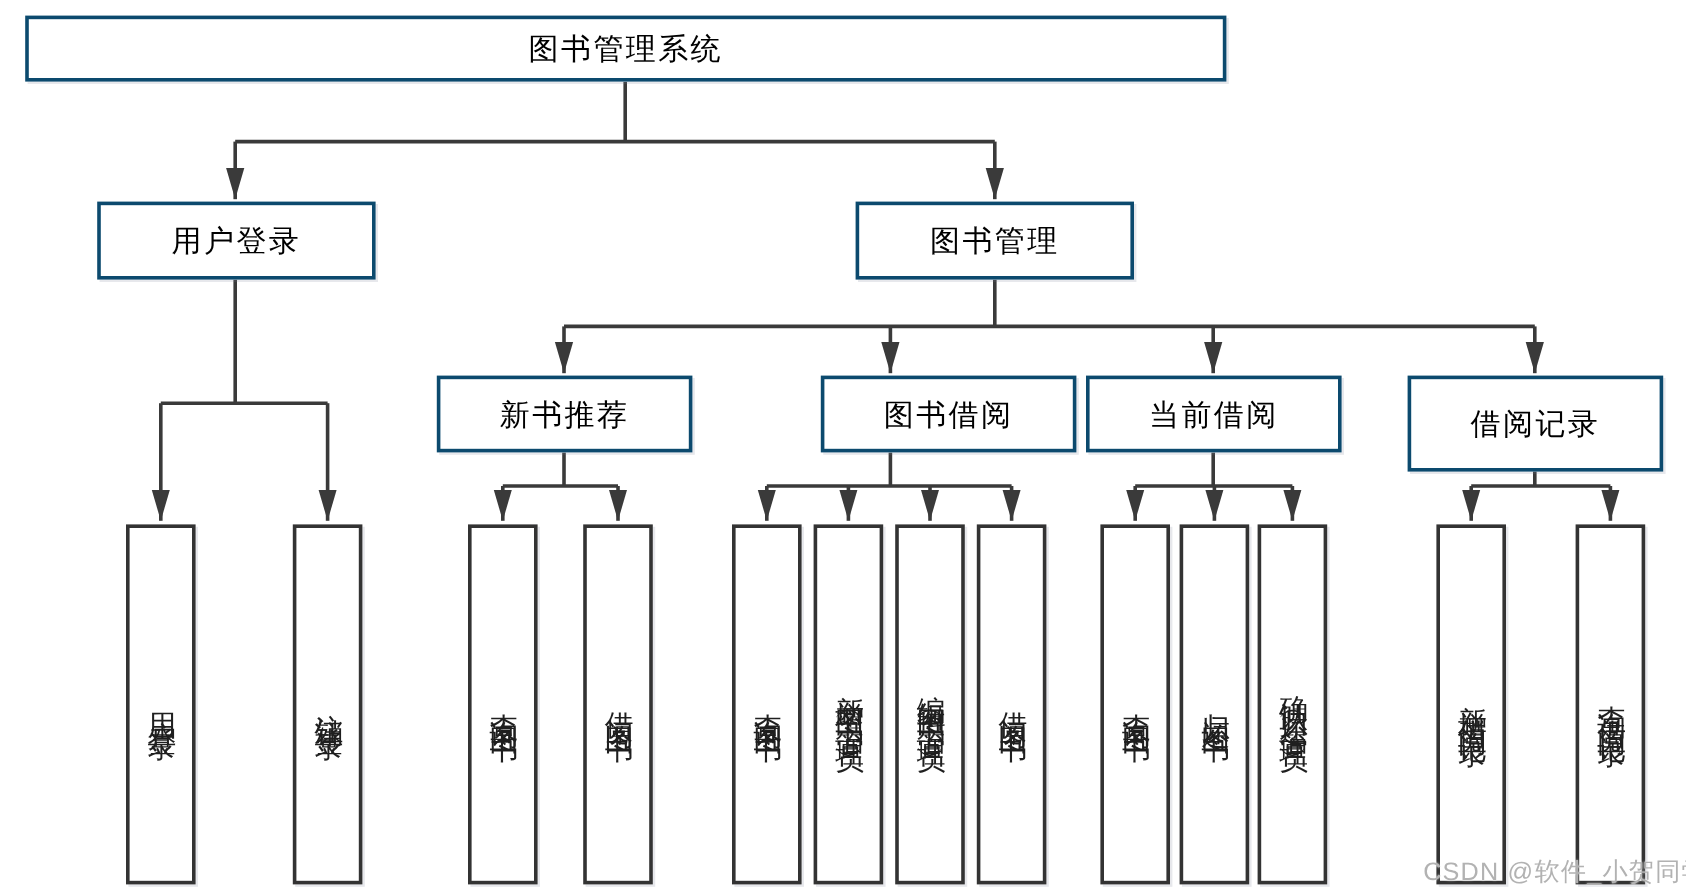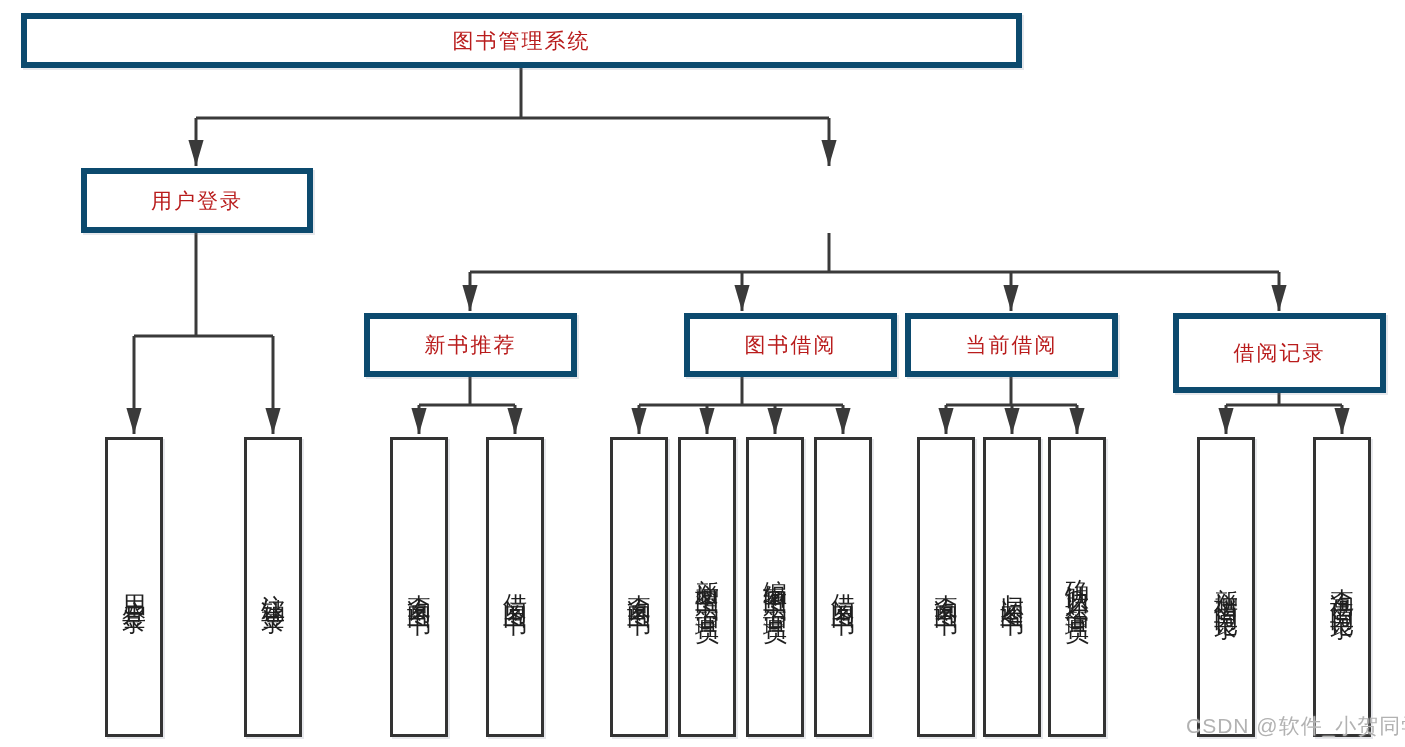--- a/index.html
+++ b/index.html
@@ -6,23 +6,23 @@
   #stage{
     position:relative;
     width:1405px;height:747px;
     background:#fff;
     font-family:"Liberation Sans", sans-serif;
     overflow:hidden;
   }
   svg.wires{position:absolute;left:0;top:0;z-index:1;}
   .node{
     position:absolute;box-sizing:border-box;z-index:2;
-    background:#fff;border:6px solid #0c4a6e;
+    background:#fff;border:3px solid #0c4a6e;
     display:flex;align-items:center;justify-content:center;
-    font-size:21px;letter-spacing:2px;color:#b91c1c;
+    font-size:25px;letter-spacing:2px;color:#000000;
     box-shadow:2px 2px 0 rgba(120,130,150,0.18);
   }
   .leaf{
     position:absolute;box-sizing:border-box;z-index:2;
     background:#fff;border:3px solid #333;
     display:flex;align-items:center;justify-content:center;
     box-shadow:2px 2px 0 rgba(120,130,150,0.18);
   }
   .leaf .vtext{
     writing-mode:vertical-rl;
@@ -90,20 +90,21 @@
       <line x1="1279" y1="377" x2="1279" y2="405"></line>
       <line x1="1226" y1="405" x2="1342" y2="405"></line>
       <line x1="1226" y1="405" x2="1226" y2="434" marker-end="url(#arrow)"></line>
       <line x1="1342" y1="405" x2="1342" y2="434" marker-end="url(#arrow)"></line>
     </g>
   </svg>
 
   <div class="node" style="left:21px;top:13px;width:1001px;height:55px;">图书管理系统</div>
 
   <div class="node" style="left:81px;top:168px;width:232px;height:65px;">用户登录</div>
+  <div class="node" style="left:713px;top:168px;width:232px;height:65px;">图书管理</div>
 
   <div class="node" style="left:364px;top:313px;width:213px;height:64px;">新书推荐</div>
   <div class="node" style="left:636px;top:313px;width:213px;height:64px;margin-left:48px;">图书借阅</div>
   <div class="node" style="left:905px;top:313px;width:213px;height:64px;">当前借阅</div>
   <div class="node" style="left:1173px;top:313px;width:213px;height:80px;">借阅记录</div>
 
   <div class="leaf" style="left:105px;top:437px;width:58px;height:300px;">
     <span class="vtext">用户登录</span>
   </div>
   <div class="leaf" style="left:244px;top:437px;width:58px;height:300px;">

